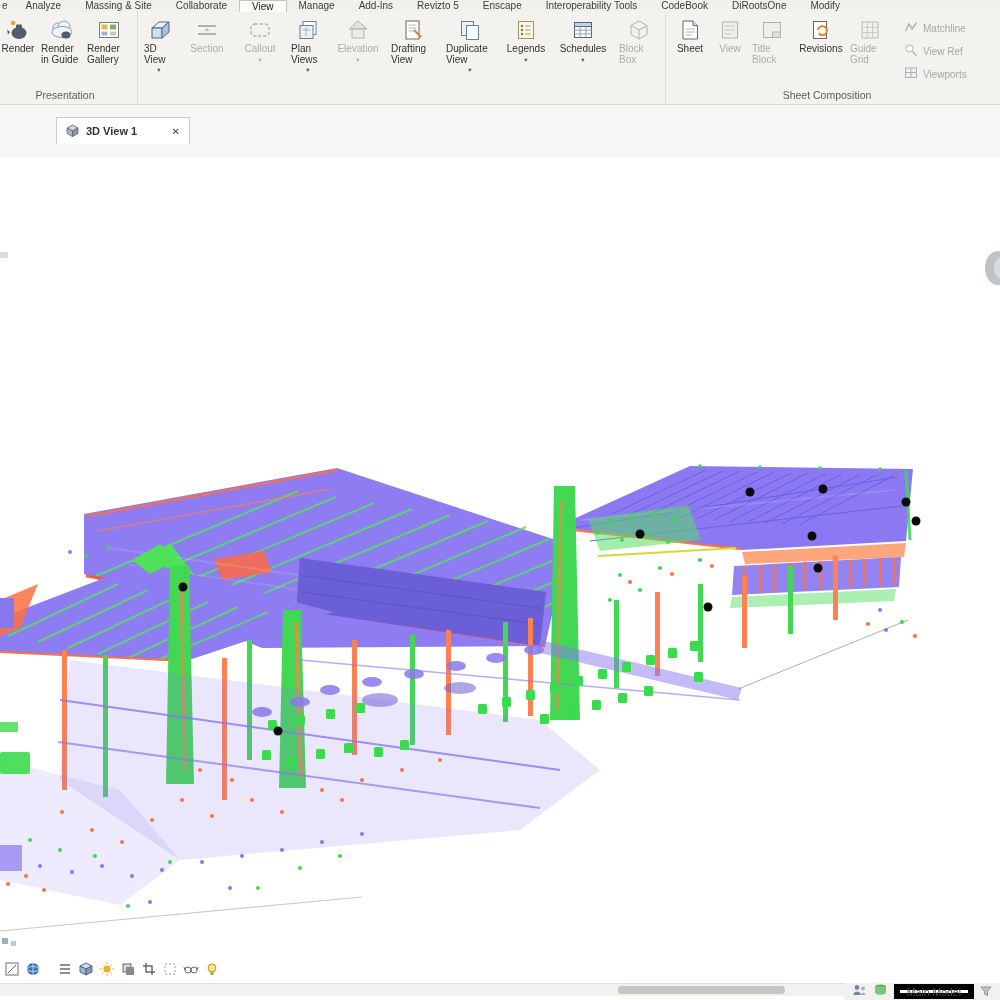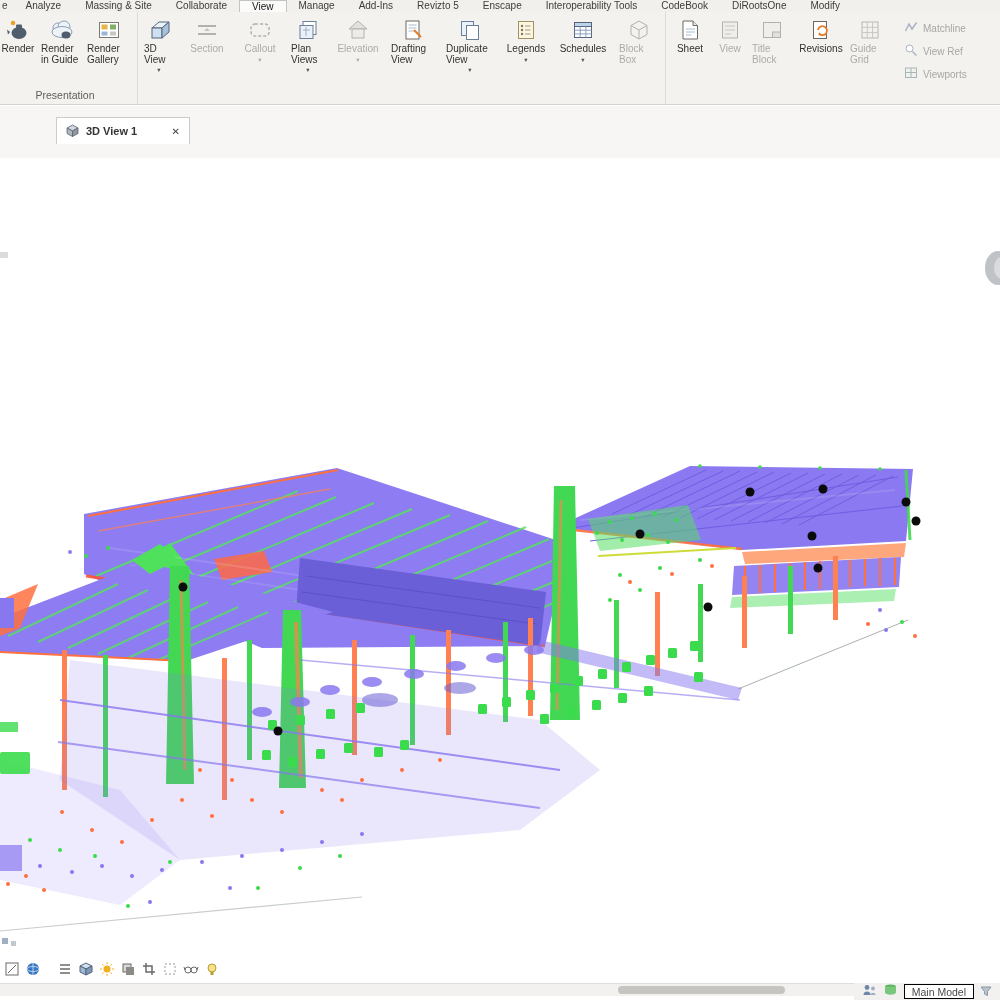--- a/index.html
+++ b/index.html
@@ -41,21 +41,21 @@
 
   
   .viewctrl{position:absolute;left:3px;top:959px;height:20px;display:flex;align-items:center;gap:3px;z-index:7}
   .vcbtn{width:18px;height:18px;display:flex;align-items:center;justify-content:center;cursor:pointer}
   .vcsep{width:8px}
   .hscroll{position:absolute;left:0;right:0;top:983px;height:13px;background:#f2f1ef;
     border-top:1px solid #e0dedb;z-index:7}
   .hthumb{position:absolute;left:618px;top:2px;width:167px;height:8px;background:#c6c5c2;border-radius:4px;cursor:pointer}
   .statusright{position:absolute;right:0;top:983px;height:17px;display:flex;align-items:center;gap:6px;
     z-index:8;background:#f2f1ef;padding:0 8px}
-  .wsfield{display:flex;align-items:center;gap:5px;background:#fff;border:1px solid #000000;height:15px;
+  .wsfield{display:flex;align-items:center;gap:5px;background:#fff;border:6px solid #000000;height:15px;
     padding:0 7px;font-size:10.5px;color:#4a4a48;cursor:pointer;white-space:nowrap}
 </style>
 </head>
 <body>
 
 <svg class="cloud" width="1000" height="1000" viewBox="0 0 1000 1000">
 
   <g>
     <rect x="0" y="252" width="8" height="6" fill="#cfd2d5" opacity="0.8"></rect>
     <ellipse cx="998" cy="268" rx="13" ry="17" fill="#bfc3c7"></ellipse>
@@ -553,20 +553,21 @@
         <div class="stackitem">
           <span><svg width="14" height="14" viewBox="0 0 14 14">
                 <rect x="1.5" y="2" width="11" height="9.5" fill="#eef2e8" stroke="#a9b4c0"></rect>
                 <line x1="1.5" y1="6.5" x2="12.5" y2="6.5" stroke="#a9b4c0"></line>
                 <line x1="7" y1="2" x2="7" y2="11.5" stroke="#a9b4c0"></line>
               </svg></span>
           <span>Viewports</span>
         </div>
       </div>
     </div>
+    <div class="plabel">Sheet Composition</div>
   </div>
 </div>
 
 <div class="viewtabbar">
   <div class="viewtab">
     <span>
       <svg width="13" height="13" viewBox="0 0 13 13">
           <polygon points="6.5,1 12,4 6.5,7 1,4" fill="#cfd6de" stroke="#5a6470" stroke-width="0.8"></polygon>
           <polygon points="1,4 6.5,7 6.5,12.5 1,9.5" fill="#aeb6c0" stroke="#5a6470" stroke-width="0.8"></polygon>
           <polygon points="12,4 12,9.5 6.5,12.5 6.5,7" fill="#8f97a2" stroke="#5a6470" stroke-width="0.8"></polygon>

